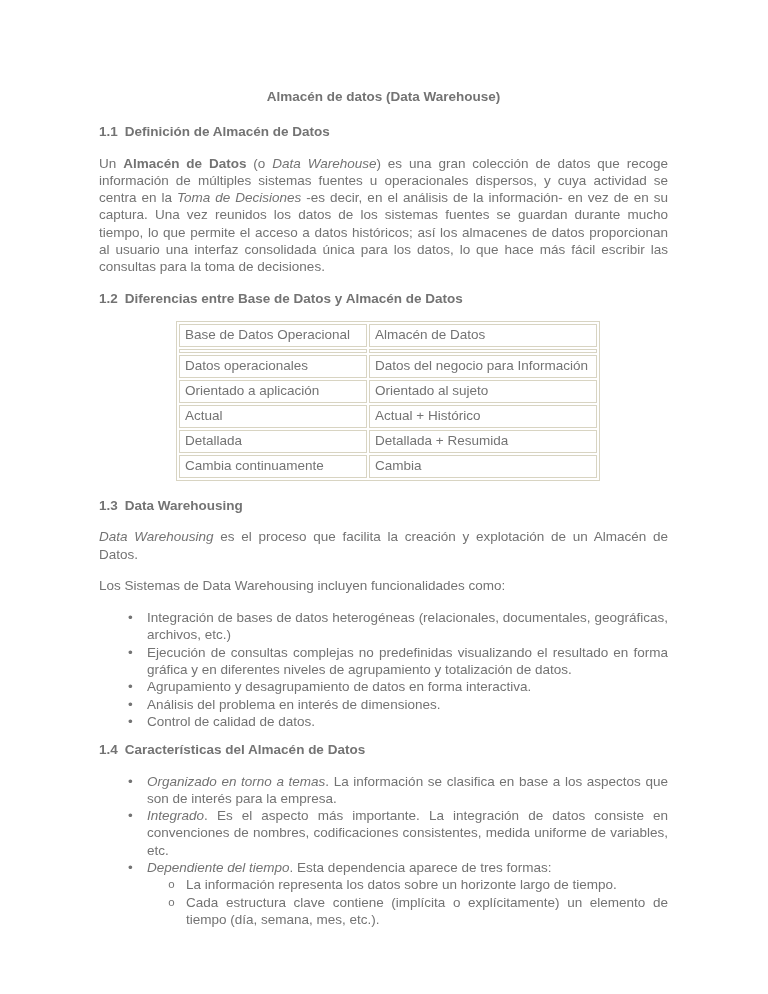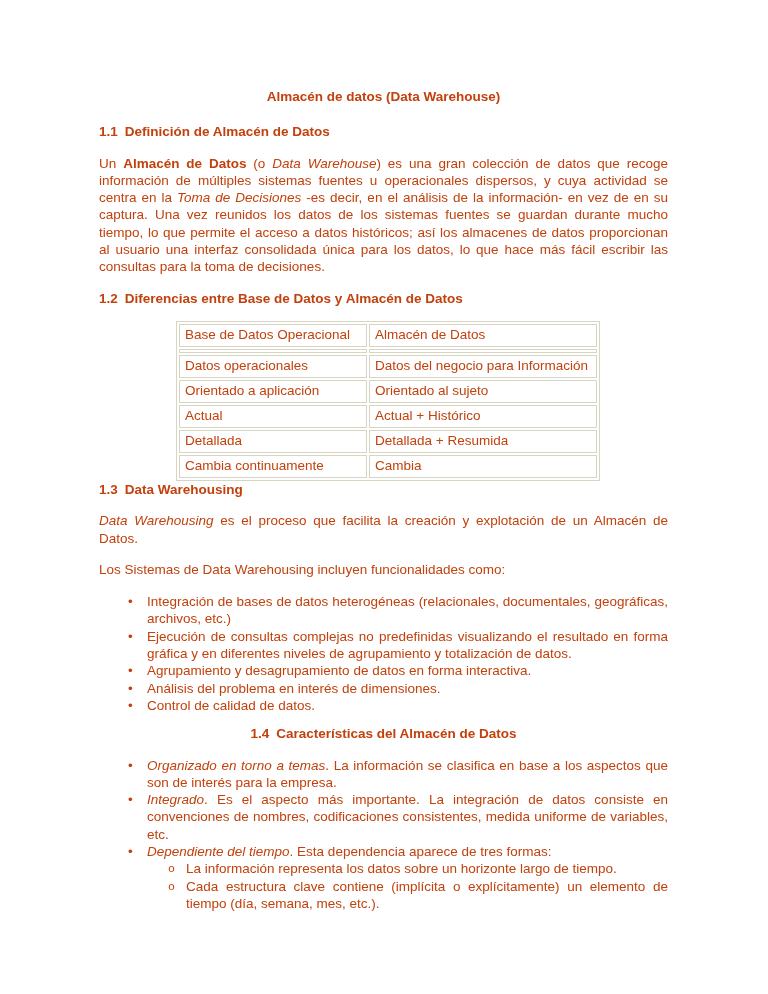--- a/index.html
+++ b/index.html
@@ -6,31 +6,31 @@
   .page {
     position:relative;
     width:768px; height:994px;
     margin:0 auto;
     background:#ffffff;
     box-sizing:border-box;
     padding:88px 100px 0 99px;
     font-family:"Liberation Sans", sans-serif;
     font-size:13.5px;
     line-height:17.3px;
-    color:#c2410c;
+    color:#737373;
     overflow:hidden;
   }
   .doc-title { text-align:center; font-weight:bold; margin:0; }
   .heading { font-weight:bold; }
   .hsp { display:inline-block; width:7px; }
   .mt18 { margin-top:18px; }
-  .mt16 { }
+  .mt16 { margin-top:16px; }
   .mt15 { margin-top:15px; }
   .mt14 { margin-top:14px; }
-  .mt11 { margin-top:11px;text-align:center; }
+  .mt11 { margin-top:11px; }
   .para { text-align:justify; }
   .b { font-weight:bold; }
   .i { font-style:italic; }
 
   
   .cmp-table {
     border-collapse:separate;
     border-spacing:2px;
     margin:14px 0 0 77px;
     border:1px solid #d8d4c2;

